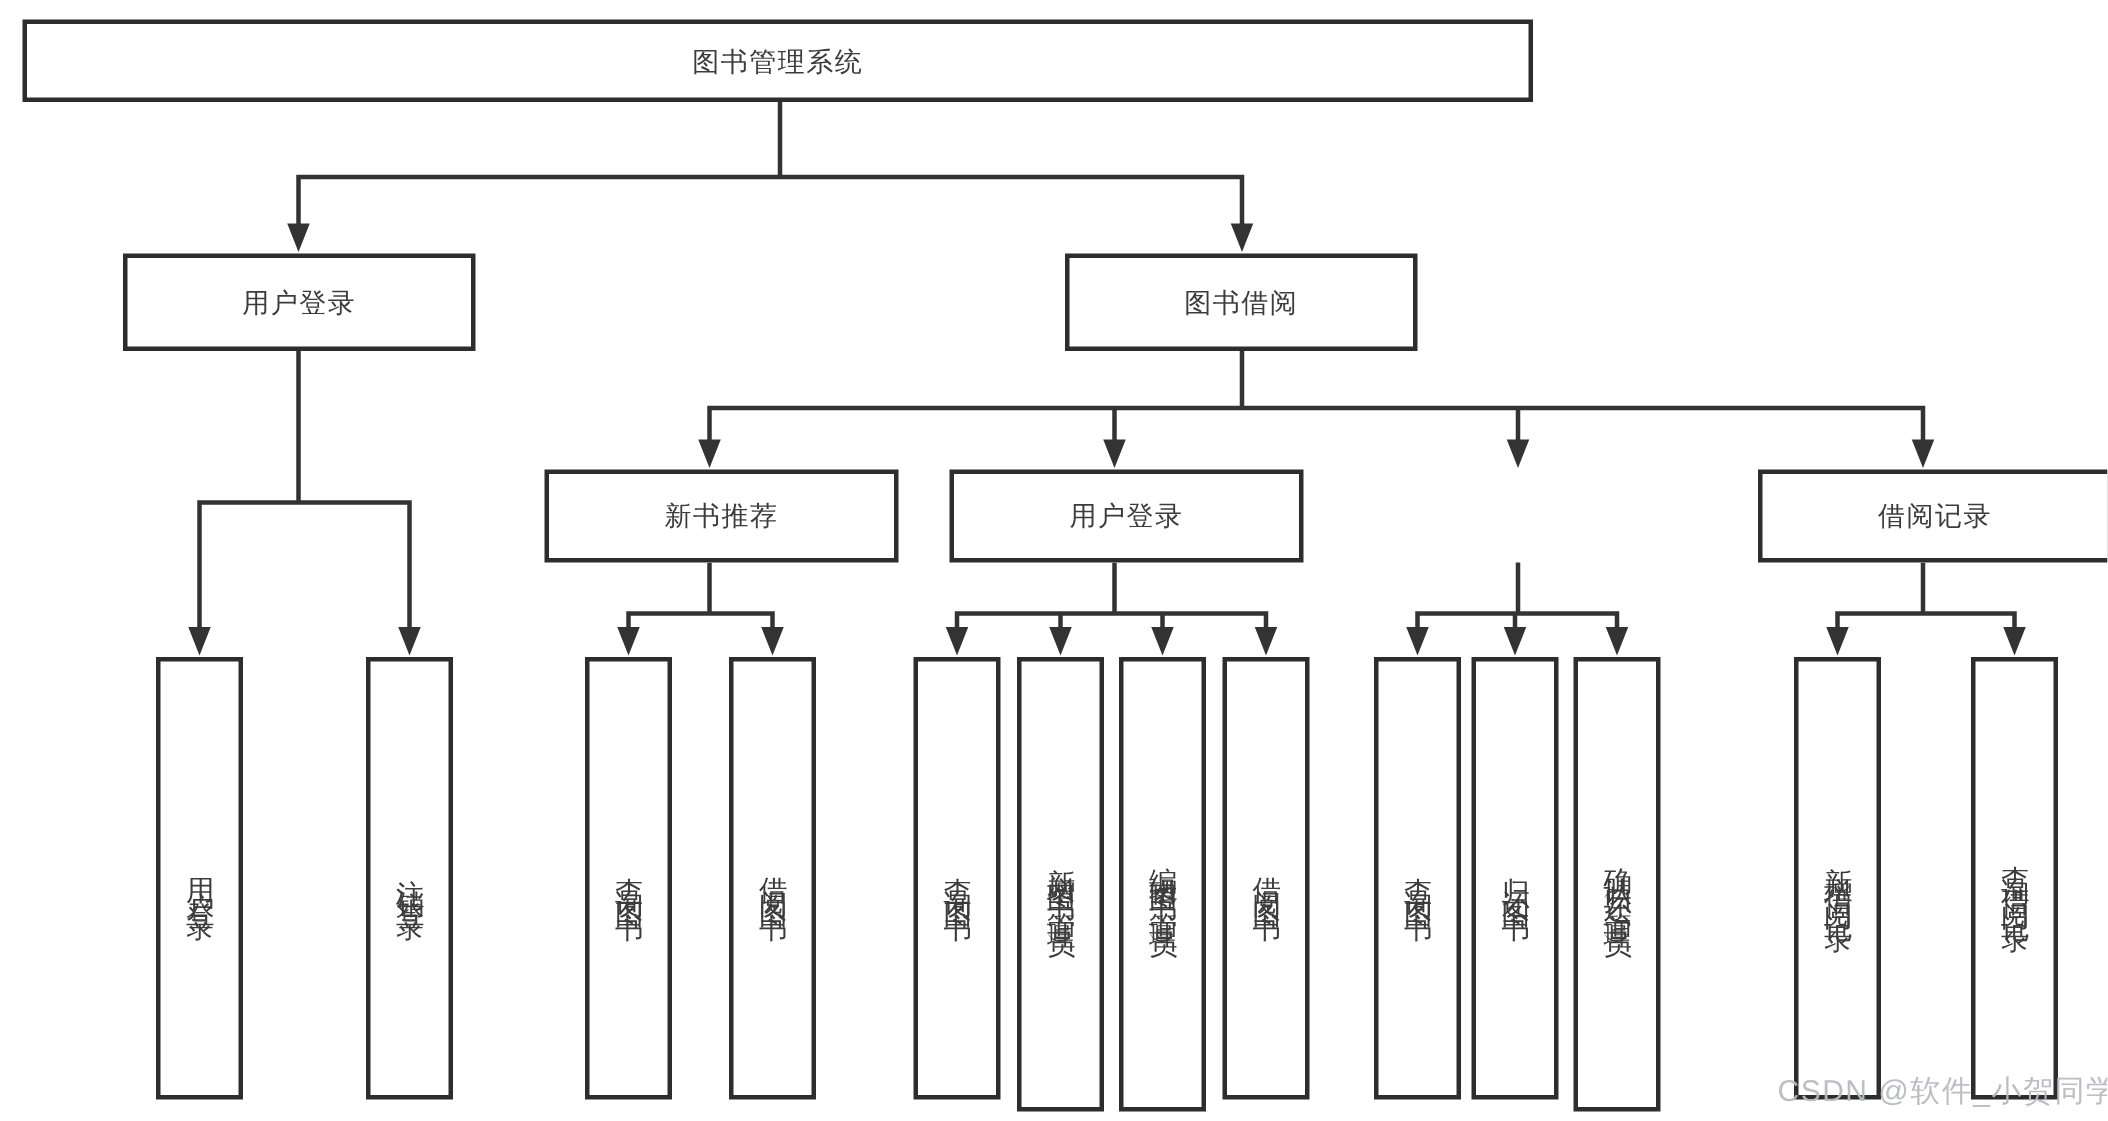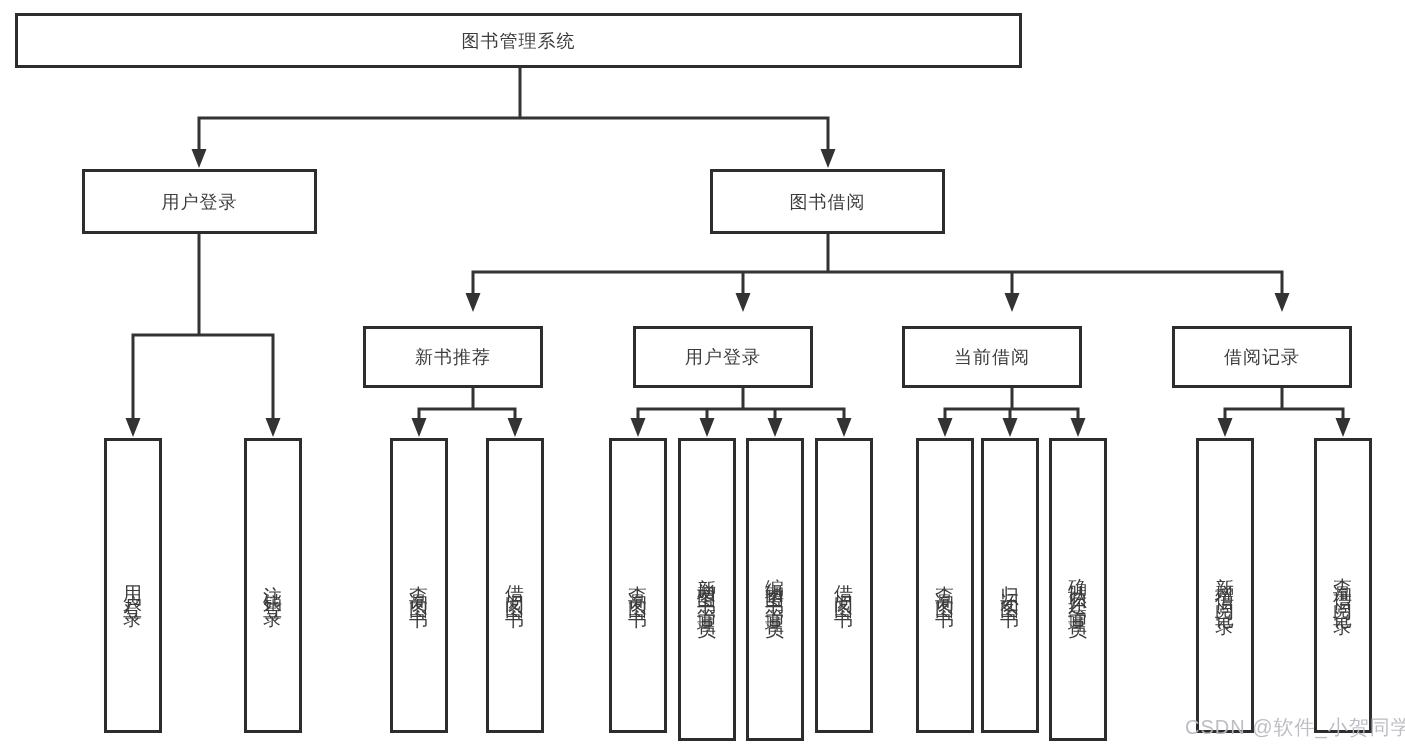--- a/index.html
+++ b/index.html
@@ -33,21 +33,21 @@
   }
   .node .hlabel {
     font-size: 18px;
     letter-spacing: 1px;
     white-space: nowrap;
   }
   .root { left: 15px;  top: 13px;  width: 1007px; height: 55px; border-width: 3px; }
   .l2   { top: 169px; width: 235px; height: 65px; }
   .l2.a { left: 82px; }
   .l2.b { left: 710px; }
-  .l3   { top: 326px; width: 180px; height: 62px; }
+  .l3   { top: 313px; width: 236px; height: 62px; }
   .l3.a { left: 363px; }
   .l3.b { left: 633px; }
   .l3.c { left: 902px; }
   .l3.d { left: 1172px; }
 
   .leaf {
     position: absolute;
     top: 438px;
     width: 58px;
     height: 295px;
@@ -138,23 +138,20 @@
   <div class="node l2 b">
     <span class="hlabel">图书借阅</span>
   </div>
 
   <div class="node l3 a">
     <span class="hlabel">新书推荐</span>
   </div>
   <div class="node l3 b">
     <span class="hlabel">用户登录</span>
   </div>
-  <div class="node l3 c">
-    <span class="hlabel">当前借阅</span>
-  </div>
   <div class="node l3 d">
     <span class="hlabel">借阅记录</span>
   </div>
 
   <div class="leaf" style="left:104px">
     <span class="vlabel">用户登录</span>
   </div>
   <div class="leaf" style="left:244px">
     <span class="vlabel">注销登录</span>
   </div>

